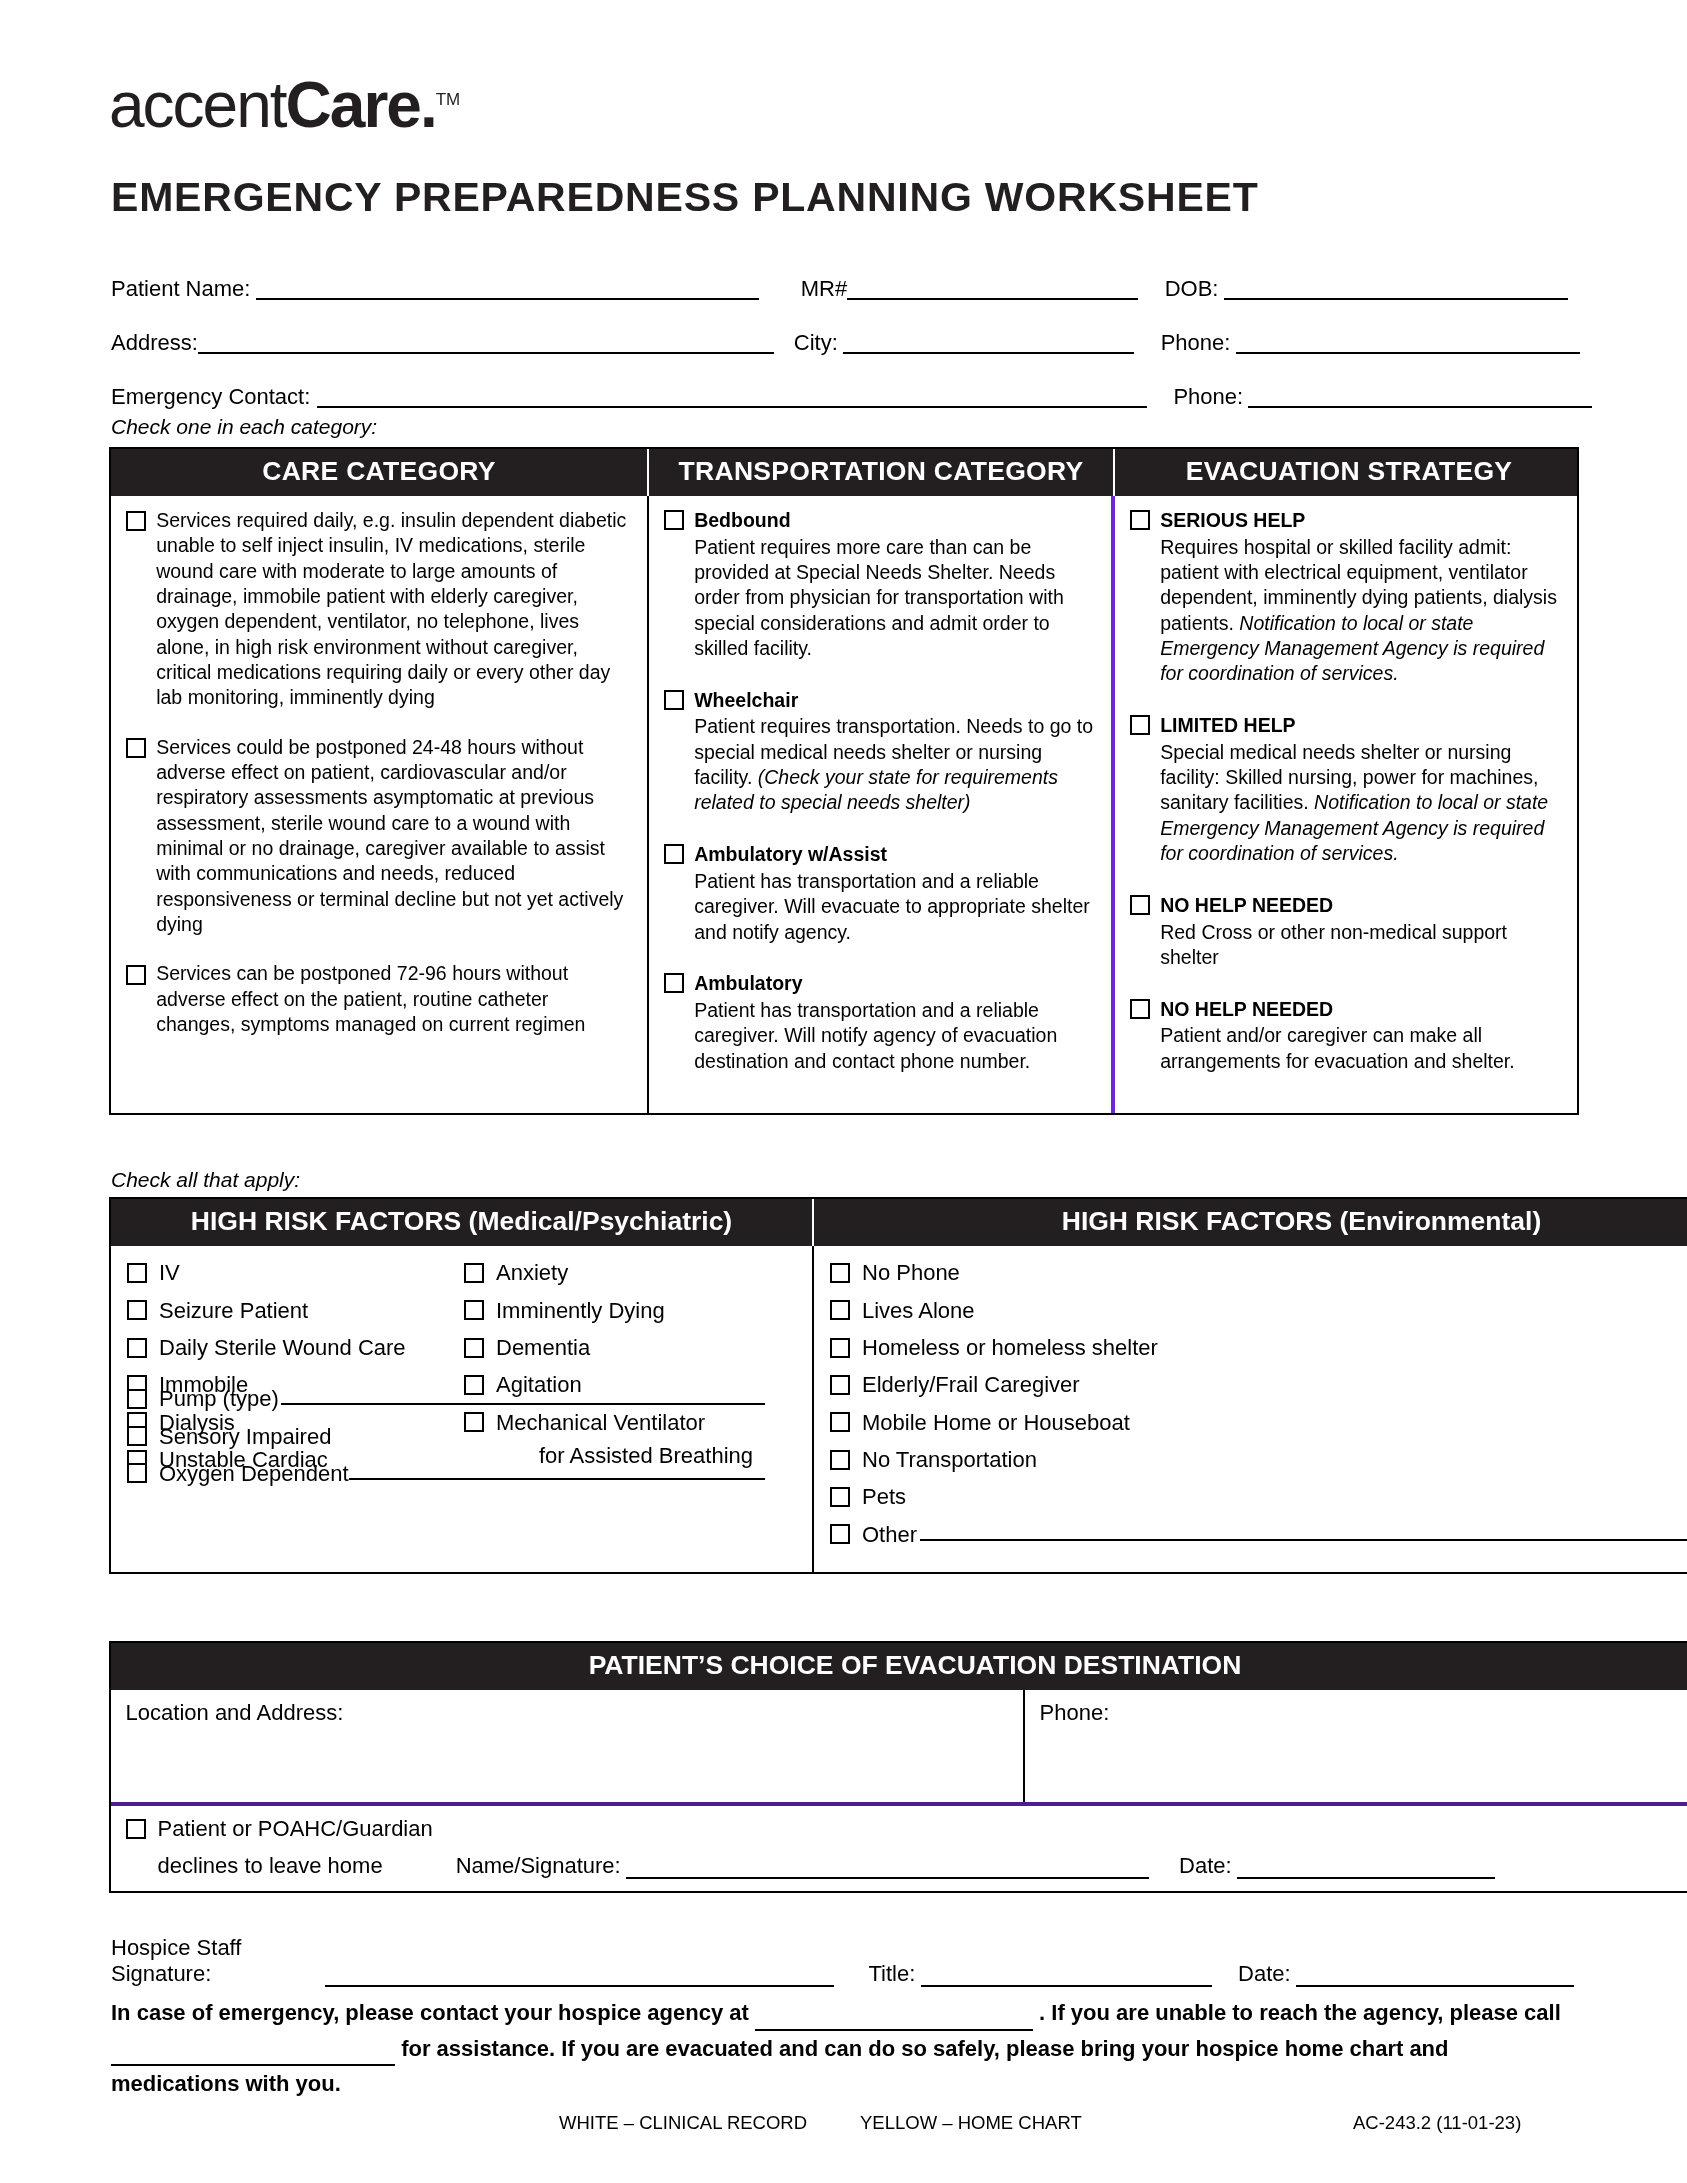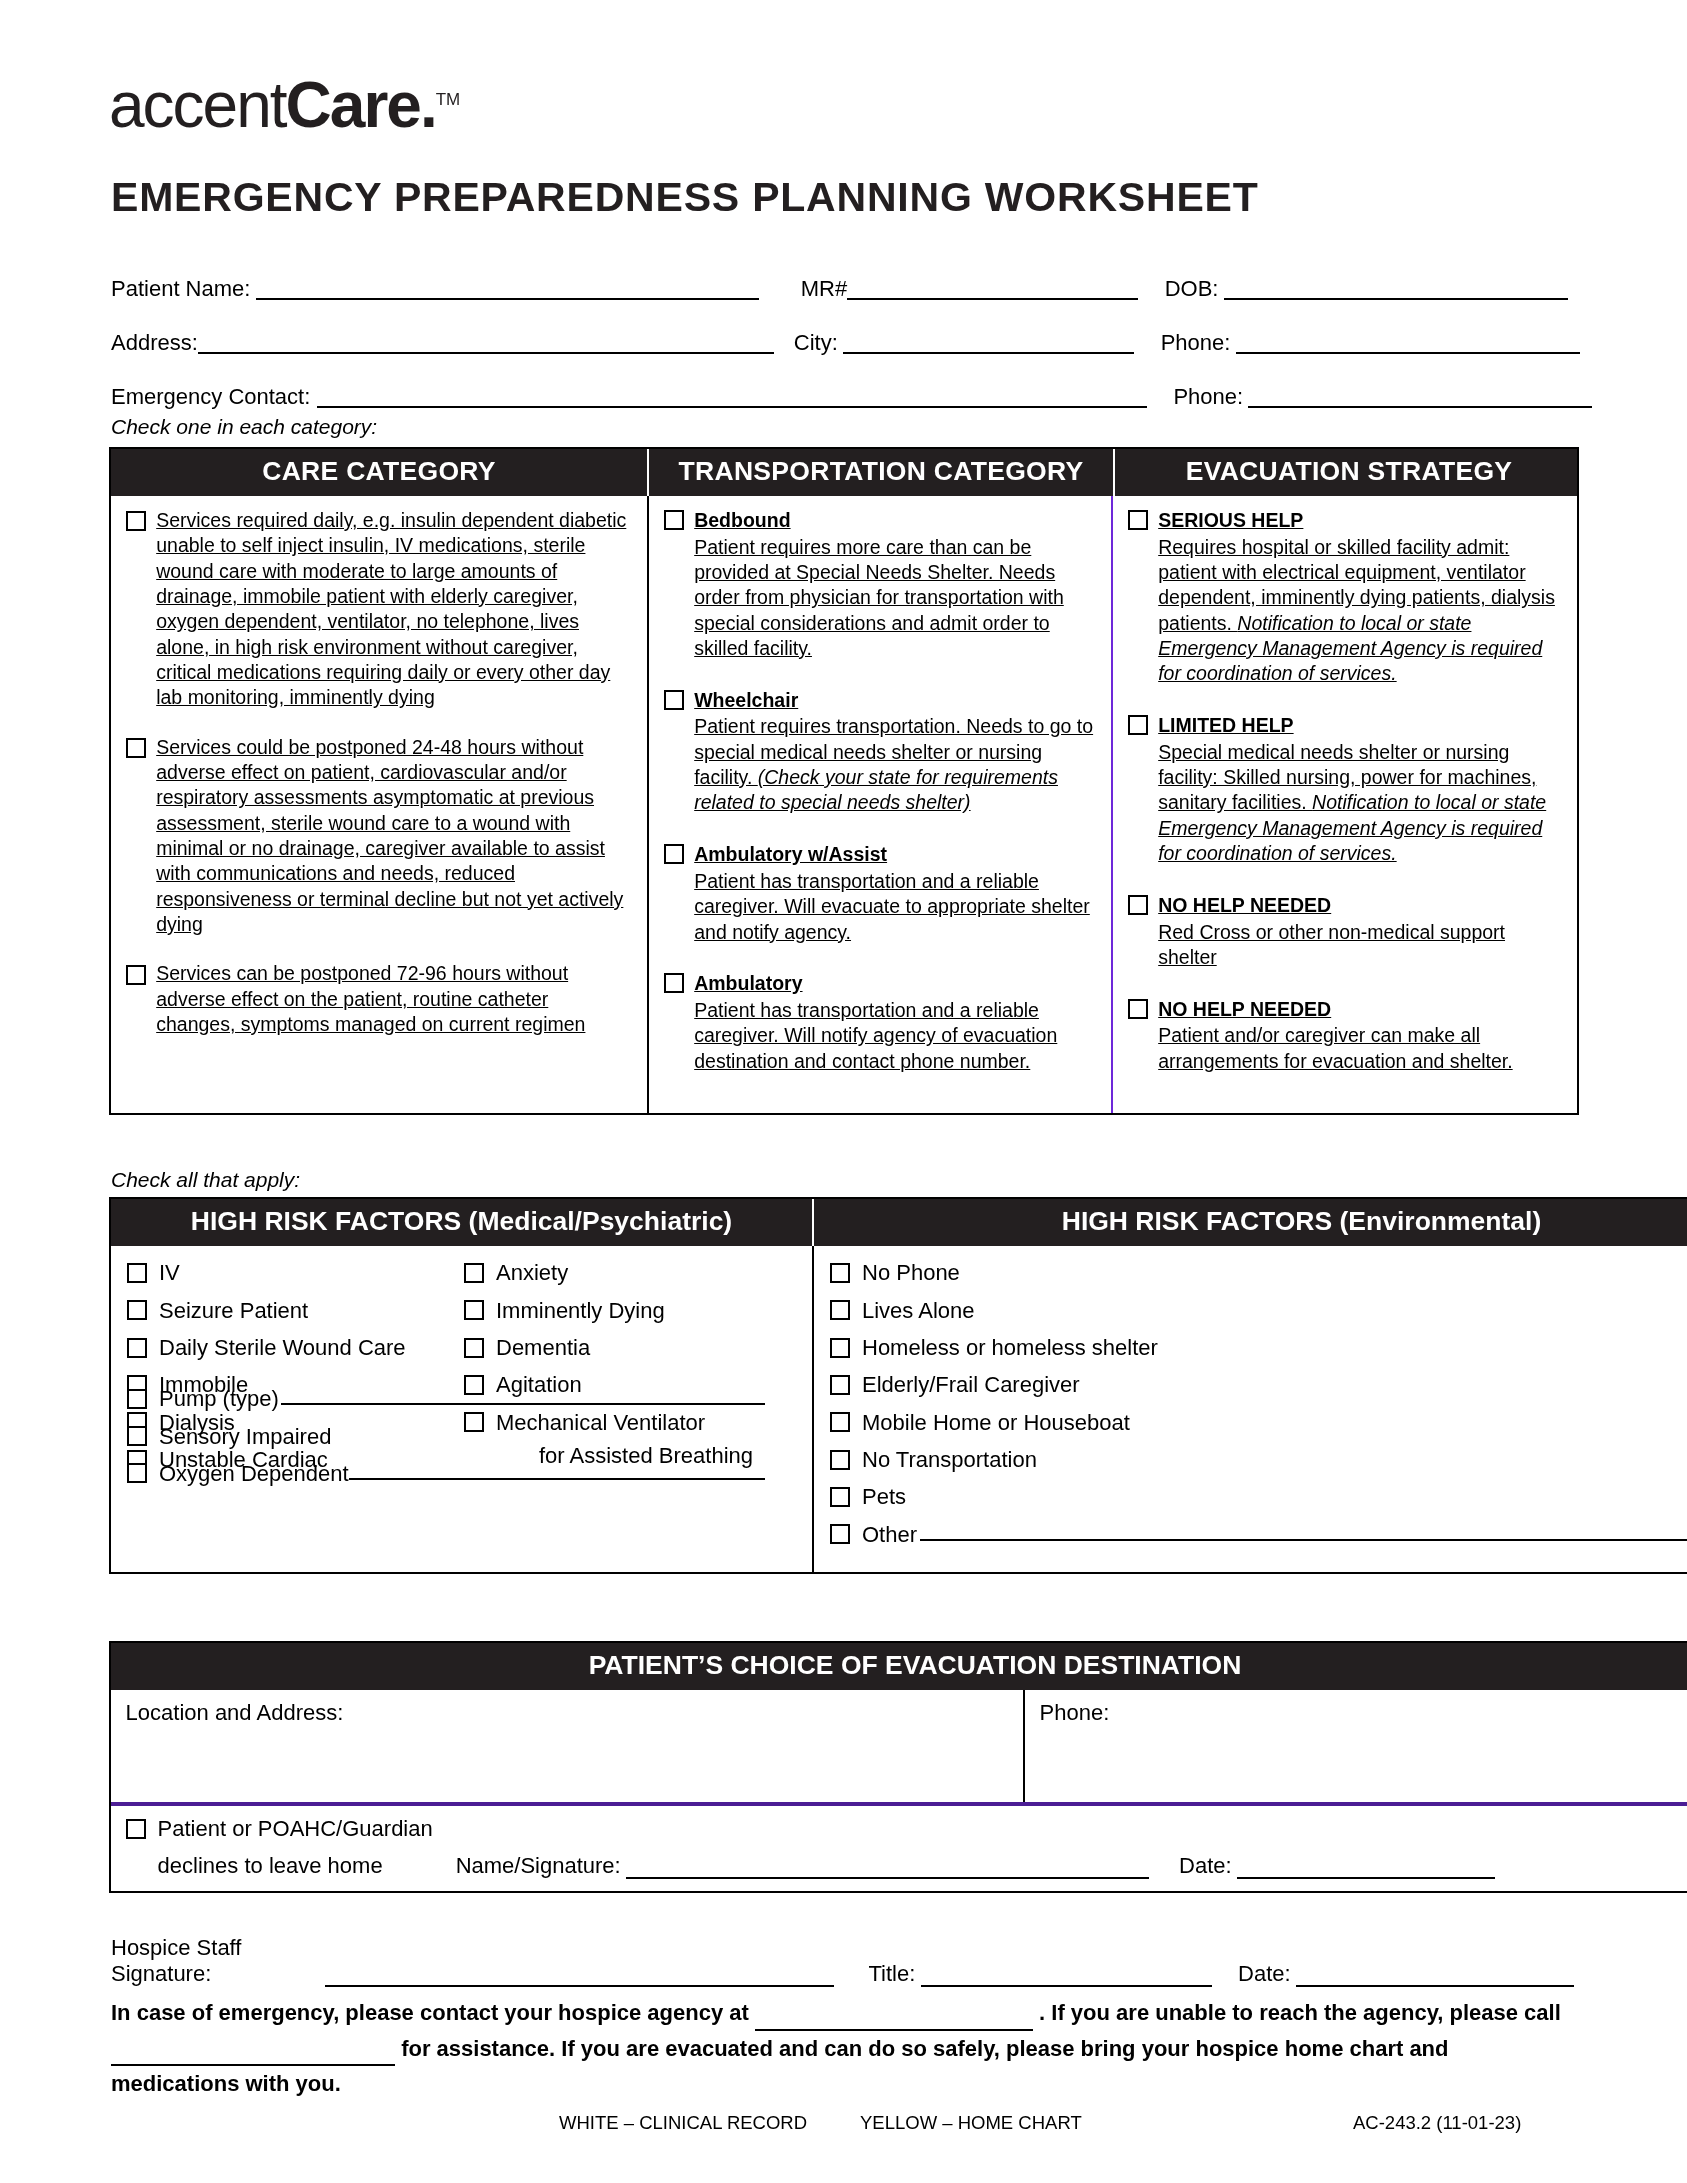--- a/index.html
+++ b/index.html
@@ -60,31 +60,31 @@
   .tbl-head{display:flex;background:#231f20;}
   .tbl-head .cell{
     color:#fff;font-size:26.5px;font-weight:bold;
     text-align:center;padding:7.3px 0 8.6px;
     letter-spacing:0.3px;
   }
   .tbl-body{display:flex;}
   .tbl-body .cell{padding:12px 14.6px 12px 14.6px;box-sizing:border-box;}
   .col1{flex:0 0 536px;}
   .col2{flex:0 0 464px;border-left:2px solid #000;}
-  .col3{flex:0 0 468px;border-left:2px solid #6d28d9;}
+  .col3{flex:0 0 468px;border-left:4px solid #6d28d9;}
   .tbl-head .col2,.tbl-head .col3{border-left:2px solid #fff;}
 
   .opt{display:flex;margin-bottom:24px;font-size:19.5px;line-height:1.30;}
   .opt:last-child{margin-bottom:2.6px;}
   .box{
     flex:0 0 auto;width:20px;height:20px;
     border:2px solid #000;margin-right:10.6px;margin-top:3.3px;
     box-sizing:border-box;background:#fff;
   }
-  .opt .txt{flex:1 1 auto;text-decoration:underline;}
+  .opt .txt{flex:1 1 auto;}
   .opt .txt i{font-style:italic;margin-top:35px;}
   .opt-title{font-weight:bold;display:block;margin-bottom:1.3px;}
 
   .col2 .opt,.col3 .opt{margin-bottom:26.5px;}
   .col2 .box,.col3 .box{margin-top:2px;}
 
   
   .hr-tbl{
     position:absolute;left:109px;top:1197px;width:1682px;
     border:2px solid #000;box-sizing:border-box;

